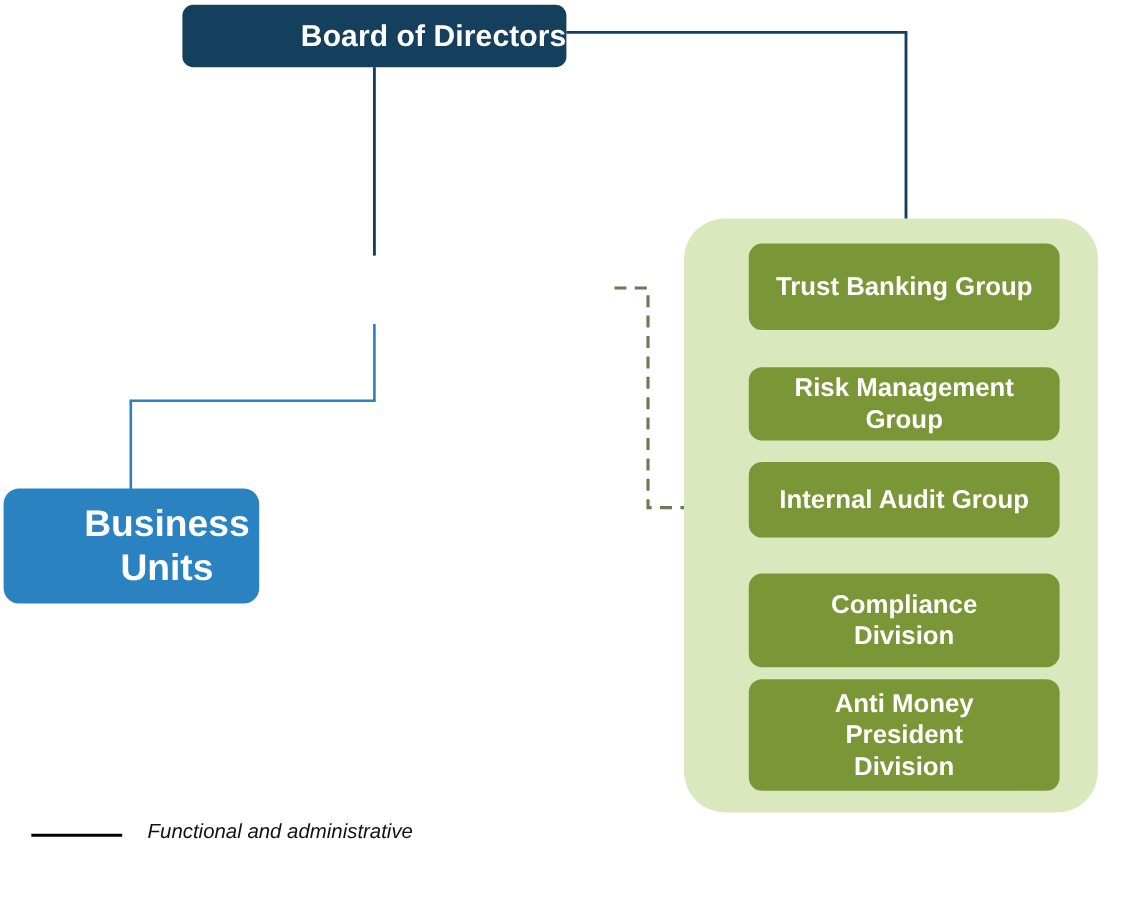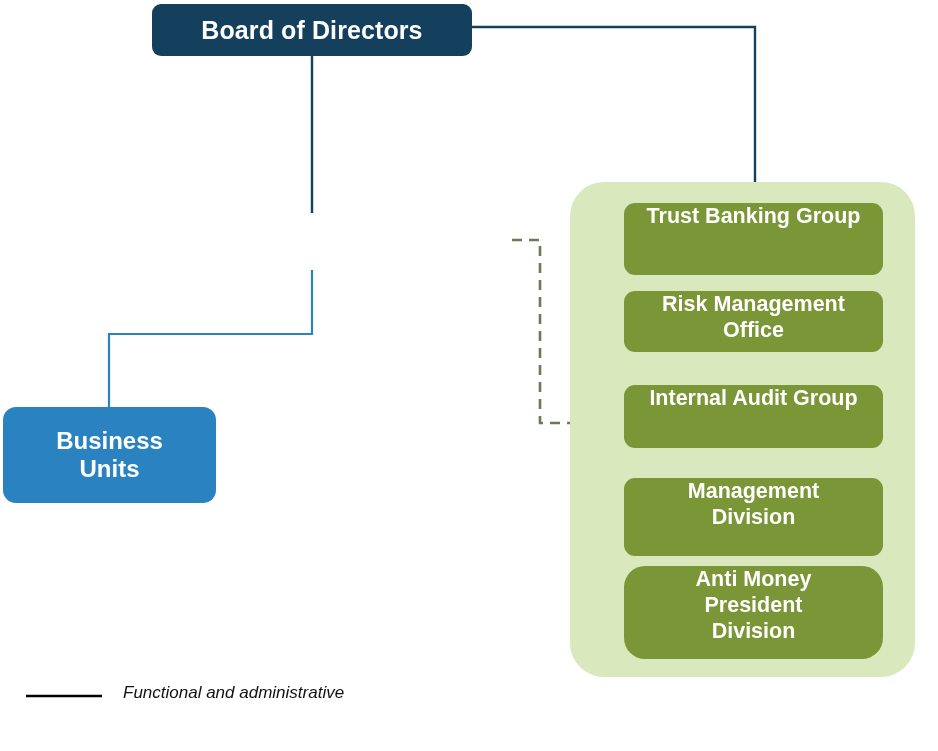--- a/index.html
+++ b/index.html
@@ -26,21 +26,21 @@
     width: 938px;
     height: 751px;
     pointer-events: none;
   }
 
   
   .node {
     position: absolute;
     display: flex;
     align-items: center;
-    justify-content: center;
+    justify-content: flex-end;
     text-align: center;
     color: #ffffff;
     font-weight: bold;
     line-height: 1.16;
     box-sizing: border-box;
   }
 
   .node-board {
     left: 152px;
     top: 4px;
@@ -62,21 +62,21 @@
     font-size: 25px;
   }
 
   .node-business {
     left: 3px;
     top: 407px;
     width: 213px;
     height: 96px;
     background: #2b82c0;
     border-radius: 13px;
-    font-size: 24px;
+    font-size: 31px;
     padding: 0 8px;
   }
 
   
   .panel-green {
     position: absolute;
     left: 570px;
     top: 182px;
     width: 345px;
     height: 495px;
@@ -89,30 +89,31 @@
     position: absolute;
     left: 624px;
     width: 259px;
     background: #7a9637;
     border-radius: 11px;
     color: #ffffff;
     font-weight: bold;
     font-size: 21.5px;
     line-height: 1.22;
     display: flex;
+    align-items: center;
     justify-content: center;
     text-align: center;
     box-sizing: border-box;
     padding: 0 6px;
   }
   .unit-0 { top: 203px; height: 72px; }
-  .unit-1 { top: 291px; height: 61px; }
+  .unit-1 { top: 306px; height: 61px; }
   .unit-2 { top: 385px; height: 63px; }
   .unit-3 { top: 478px; height: 78px; }
-  .unit-4 { top: 566px; height: 93px; border-radius: 21px; }
+  .unit-4 { top: 566px; height: 93px; }
 
   
   .legend {
     position: absolute;
     left: 0;
     top: 683px;
     width: 938px;
     padding-left: 20px;
   }
   .legend-row {
@@ -168,33 +169,33 @@
 
   <div class="unit unit-0">
     <span>
       <span>Trust Banking Group</span>
     </span>
   </div>
 
   <div class="unit unit-1">
     <span>
       <span>Risk Management</span><br>
-      <span>Office</span>
+      <span>Group</span>
     </span>
   </div>
 
   <div class="unit unit-2">
     <span>
       <span>Internal Audit Group</span>
     </span>
   </div>
 
   <div class="unit unit-3">
     <span>
-      <span>Management</span><br>
+      <span>Compliance</span><br>
       <span>Division</span>
     </span>
   </div>
 
   <div class="unit unit-4">
     <span>
       <span>Anti Money</span><br>
       <span>President</span><br>
       <span>Division</span>
     </span>

